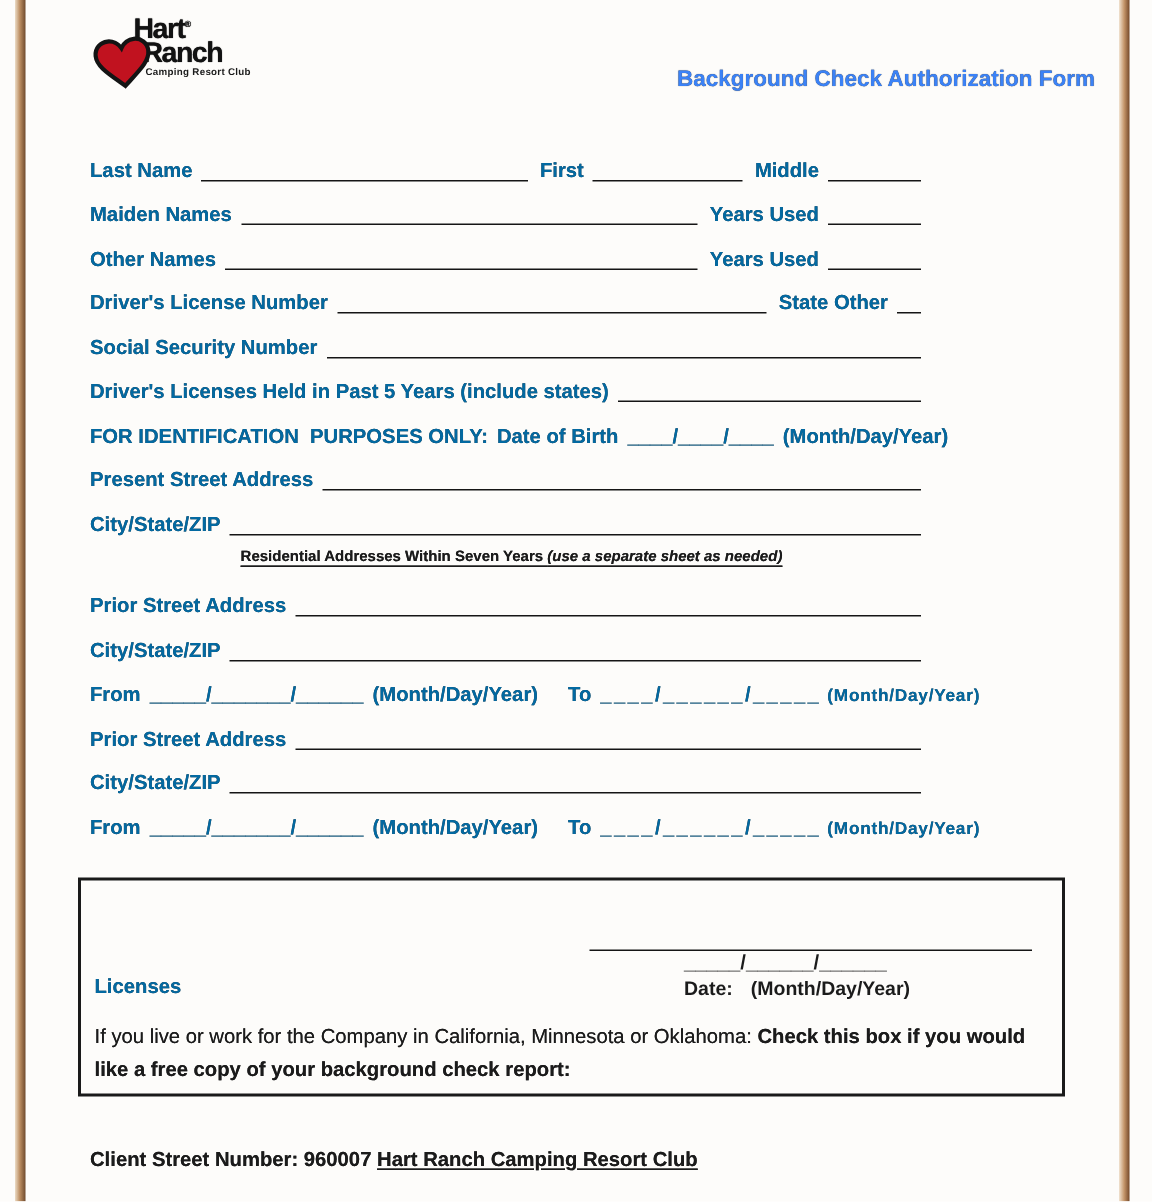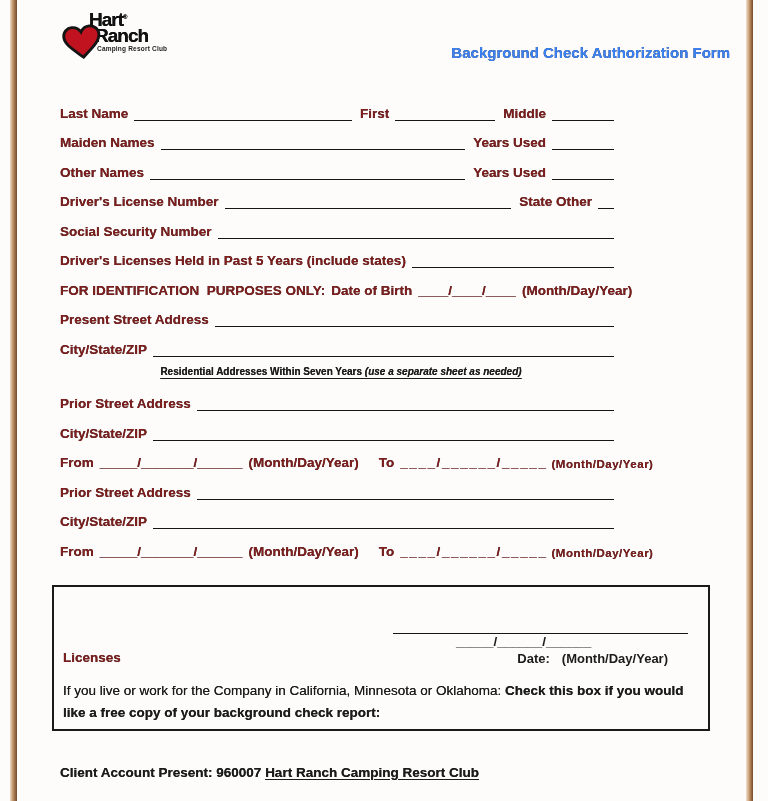--- a/index.html
+++ b/index.html
@@ -14,38 +14,38 @@
   .logo{position:absolute;left:2px;top:12px;display:flex;align-items:flex-start;}
   .heart{width:40px;height:36px;margin-top:12px;transform:rotate(-6deg);}
   .logo-text{margin-left:-13px;line-height:0.82;}
   .logo-line{font-weight:900;font-size:19px;letter-spacing:-1px;color:#121212;text-shadow:0 0 .6px #000;}
   .logo-line sup{font-size:6px;letter-spacing:0;}
   .logo-line2{margin-left:6px;}
   .logo-tagline{font-size:6.5px;font-weight:800;margin-top:3px;margin-left:8px;letter-spacing:.2px;}
   .title{position:absolute;left:40px;top:44px;width:630px;text-align:right;font-weight:800;font-size:15px;color:#3b82f6;text-shadow:0 0 .5px #222;}
   
   .frow{display:flex;align-items:flex-end;height:29.5px;}
-  .lab{font-weight:700;font-size:13.5px;color:#7f1d1d;margin-right:6px;white-space:pre;line-height:1.1;text-shadow:0 0 .4px #333;}
+  .lab{font-weight:700;font-size:13.5px;color:#0369a1;margin-right:6px;white-space:pre;line-height:1.1;text-shadow:0 0 .4px #333;}
   .blank{border-bottom:1.7px solid #151515;height:10px;margin-right:8px;margin-bottom:1px;}
   .blank.grow{flex:1;}
   .dashed{letter-spacing:1.6px;font-weight:600;margin-right:4px;}
   .narrow{font-size:11.5px;letter-spacing:.5px;}
   .to-label{margin-left:14px;}
   
   .section-header{margin:8px 0 6px 0;text-align:center;font-weight:800;font-size:10px;text-shadow:0 0 .4px #333;}
   .sh-underline{text-decoration:underline;text-underline-offset:3px;}
   .sh-italic{font-style:italic;}
   
   .sig-box{margin-left:-8px;margin-top:25px;width:633px;height:96px;border:2px solid #1a1a1a;padding:36px 12px 10px 9px;background:transparent;}
   .sig-row{display:flex;align-items:flex-end;flex-direction:column;}
   .sig-line{width:295px;margin-bottom:0;}
   .spacer{flex:1;}
   .date-blanks{width:212px;font-weight:700;font-size:13.5px;margin-right:28px;}
   .sig-labels{display:flex;margin-top:2px;}
-  .date-caption{width:212px;margin-right:28px;font-weight:700;font-size:13px;text-align:right;}
+  .date-caption{width:212px;margin-right:28px;font-weight:700;font-size:13px;}
   .date-caption .gap{display:inline-block;width:12px;}
   .notice{margin:14px 0 0 0;font-size:13.5px;line-height:1.7;width:632px;text-shadow:0 0 .4px #333;}
   .notice-bold{font-weight:400;}
   .notice-rest{font-weight:700;}
   
   .footer{margin-top:34px;font-weight:700;font-size:13.5px;text-shadow:0 0 .4px #333;}
   .client-name{text-decoration:underline;text-underline-offset:2px;}
 </style>
 </head>
 <body>
@@ -170,19 +170,19 @@
         <span class="lab">Licenses</span>
         <span class="spacer"></span>
         <span class="date-caption"><span>Date:</span><span class="gap"></span><span>(Month/Day/Year)</span></span>
       </div>
       <p class="notice">
         <span class="notice-bold">If you live or work for the Company in California, Minnesota or Oklahoma:</span><span class="notice-rest"> Check this box if you would like a free copy of your background check report:</span>
       </p>
     </div>
 
     <div class="footer">
-      <span>Client Account Present:</span>
+      <span>Client Street Number:</span>
       <span>960007</span>
       <span class="client-name">Hart Ranch Camping Resort Club</span>
     </div>
 
   </div>
 </div>
 
 </body></html>

